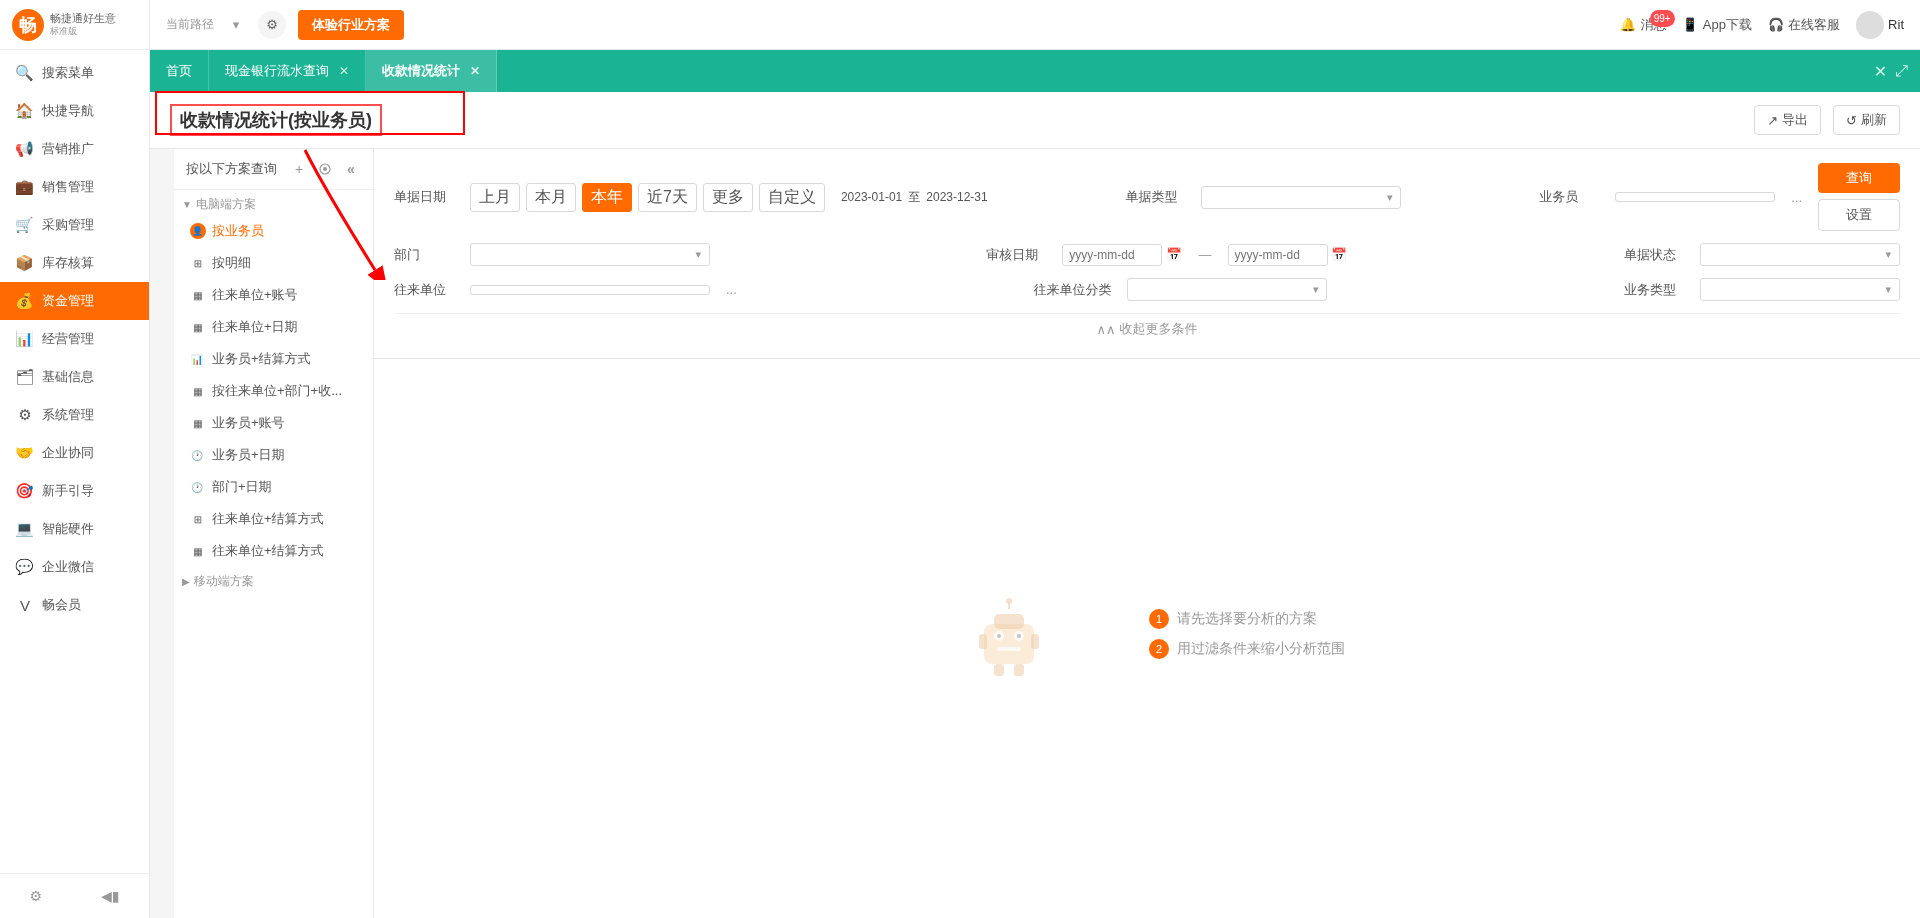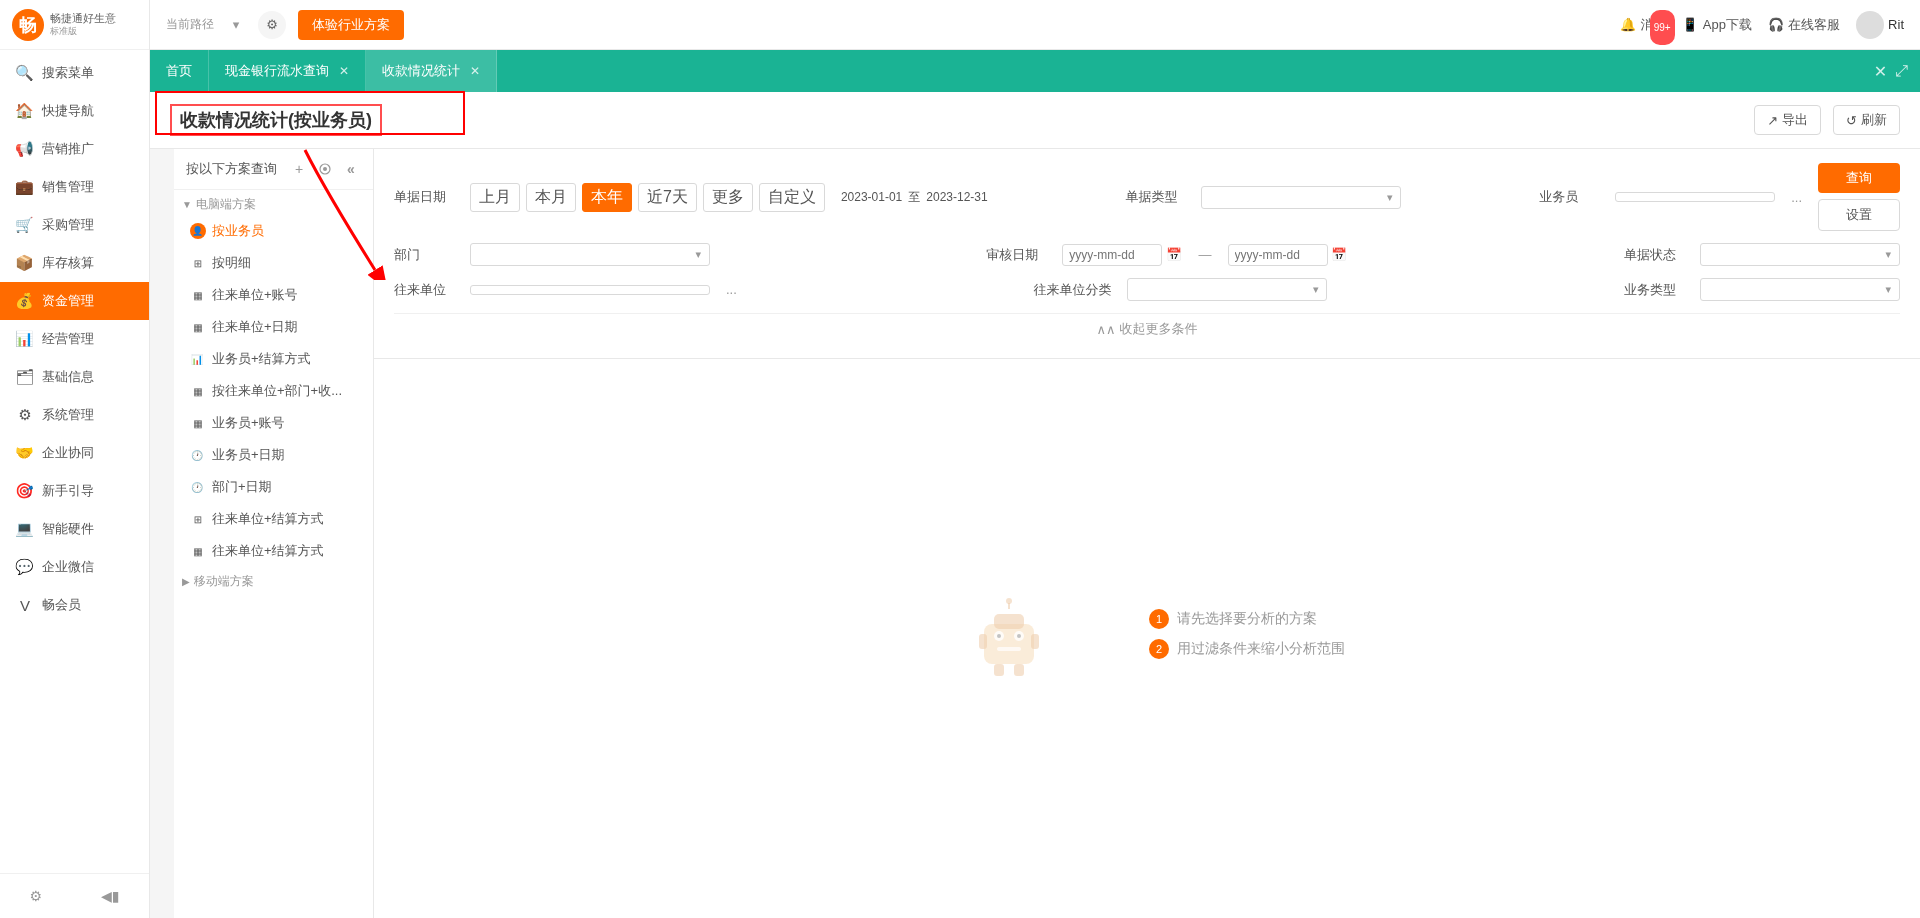--- a/index.html
+++ b/index.html
@@ -19,32 +19,32 @@
     .sidebar-bottom-btn { padding: 6px; cursor: pointer; color: #999; font-size: 14px; }
 
     
     .main { flex: 1; display: flex; flex-direction: column; overflow: hidden; }
 
     
     .topbar { height: 50px; background: #fff; border-bottom: 1px solid #e8e8e8; display: flex; align-items: center; padding: 0 16px; gap: 12px; }
     .topbar-breadcrumb { display: flex; align-items: center; gap: 4px; color: #999; font-size: 13px; }
     .topbar-dropdown { width: 20px; height: 20px; cursor: pointer; color: #999; display: flex; align-items: center; justify-content: center; }
     .topbar-settings { width: 28px; height: 28px; background: #f5f5f5; border-radius: 50%; display: flex; align-items: center; justify-content: center; cursor: pointer; color: #666; }
-    .topbar-btn-trial { background: #ff6b00; color: #fff; border: none; border-radius: 4px; padding: 6px 14px; font-size: 13px; cursor: pointer; }
+    .topbar-btn-trial { background: #ff6b00; color: #fff; border: none; border-radius: 4px; padding: 6px 14px; font-size: 13px; cursor: pointer; font-weight: bold; }
     .topbar-spacer { flex: 1; }
     .topbar-right { display: flex; align-items: center; gap: 16px; }
     .topbar-right-item { display: flex; align-items: center; gap: 4px; color: #555; font-size: 13px; cursor: pointer; position: relative; }
-    .badge-99 { background: #ff4d4f; color: #fff; border-radius: 10px; font-size: 10px; padding: 12px 4px; position: absolute; top: -6px; right: -8px; }
+    .badge-99 { background: #ff4d4f; color: #fff; border-radius: 10px; font-size: 10px; padding: 3px 4px; position: absolute; top: -6px; right: -8px; }
     .user-avatar { width: 28px; height: 28px; background: #ddd; border-radius: 50%; }
 
     
     .tabbar { height: 42px; background: #1ab394; display: flex; align-items: center; padding: 0 0; }
     .tab-item { display: flex; align-items: center; padding: 0 16px; height: 100%; font-size: 13px; color: #fff; cursor: pointer; gap: 6px; border-right: 1px solid rgba(255,255,255,0.2); }
     .tab-item.home { padding: 0 16px; }
-    .tab-item.active { background: rgba(255,255,255,0.15); }
+    .tab-item.active { background: rgba(255,255,255,0.15); font-weight: bold; }
     .tab-close { font-size: 12px; color: rgba(255,255,255,0.8); margin-left: 4px; }
     .tabbar-spacer { flex: 1; }
     .tabbar-controls { display: flex; align-items: center; gap: 8px; padding-right: 12px; }
     .tabbar-ctrl-btn { color: #fff; font-size: 16px; cursor: pointer; opacity: 0.8; }
 
     
     .page-content { flex: 1; overflow: hidden; display: flex; flex-direction: column; background: #f5f5f5; }
     .page-header { background: #fff; padding: 12px 20px; display: flex; align-items: center; border-bottom: 1px solid #e8e8e8; }
     .page-title { font-size: 18px; font-weight: bold; color: #333; border: 2px solid #ff4d4f; padding: 2px 8px; }
     .page-header-actions { margin-left: auto; display: flex; gap: 12px; }

